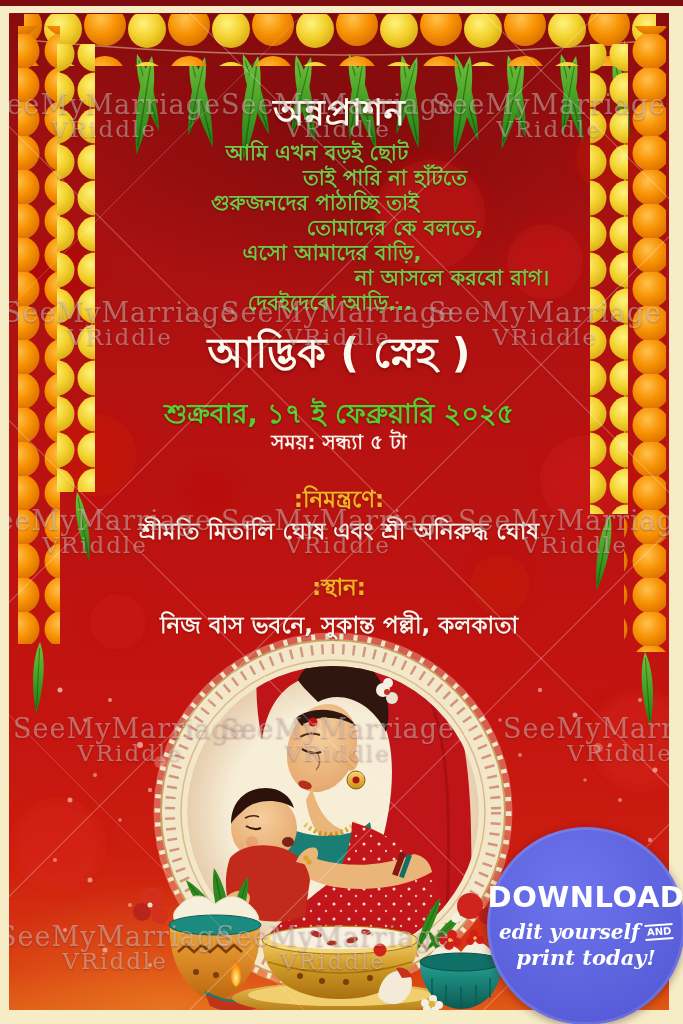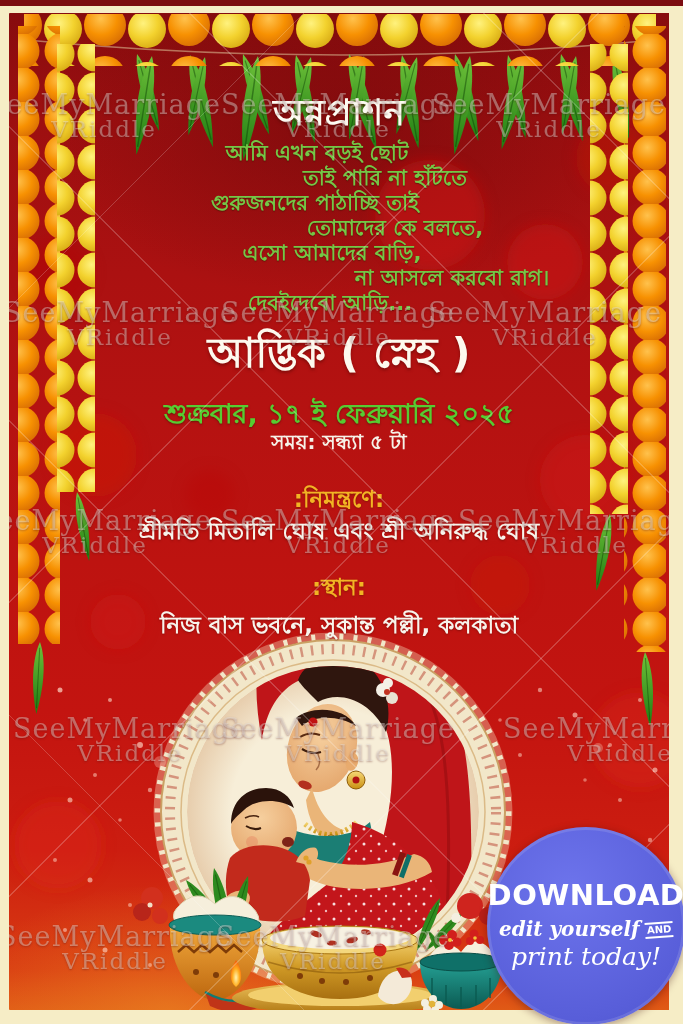--- a/index.html
+++ b/index.html
@@ -47,21 +47,21 @@
   .badge{
     position:absolute;left:487px;top:827px;width:198px;height:198px;border-radius:50%;z-index:8;
     background:radial-gradient(circle at 42% 32%, #6d74ec, #585ed9 72%, #4d53cc 100%);
     box-shadow:inset 0 0 0 3px rgba(255,255,255,.12), 0 2px 8px rgba(60,10,10,.4);
     display:flex;flex-direction:column;align-items:center;justify-content:center;
     color:#fff;text-align:center;
   }
   .badge .b1{font-size:30px;font-weight:800;letter-spacing:1px;line-height:1.05;}
   .badge .b2{font-size:29px;font-weight:700;letter-spacing:.5px;line-height:1.05;}
   .badge .scr{font-family:"DejaVu Serif",serif;font-style:italic;font-weight:bold;font-size:20px;line-height:1.25;display:flex;align-items:center;gap:5px;margin-top:7px;}
-  .badge .scr2{font-family:"DejaVu Serif",serif;font-style:italic;font-weight:normal;font-size:25px;line-height:1.2;}
+  .badge .scr2{font-family:"DejaVu Serif",serif;font-style:italic;font-weight:bold;font-size:21px;line-height:1.2;}
   .badge .and{
     font-family:"DejaVu Sans",sans-serif;font-style:normal;font-size:10px;font-weight:bold;
     border-top:2px solid #fff;border-bottom:2px solid #fff;padding:1px 2px;line-height:1;transform:rotate(-4deg);
   }
 </style>
 </head>
 <body>
 
 <div class="stage">
   <div class="top-strip"></div>

